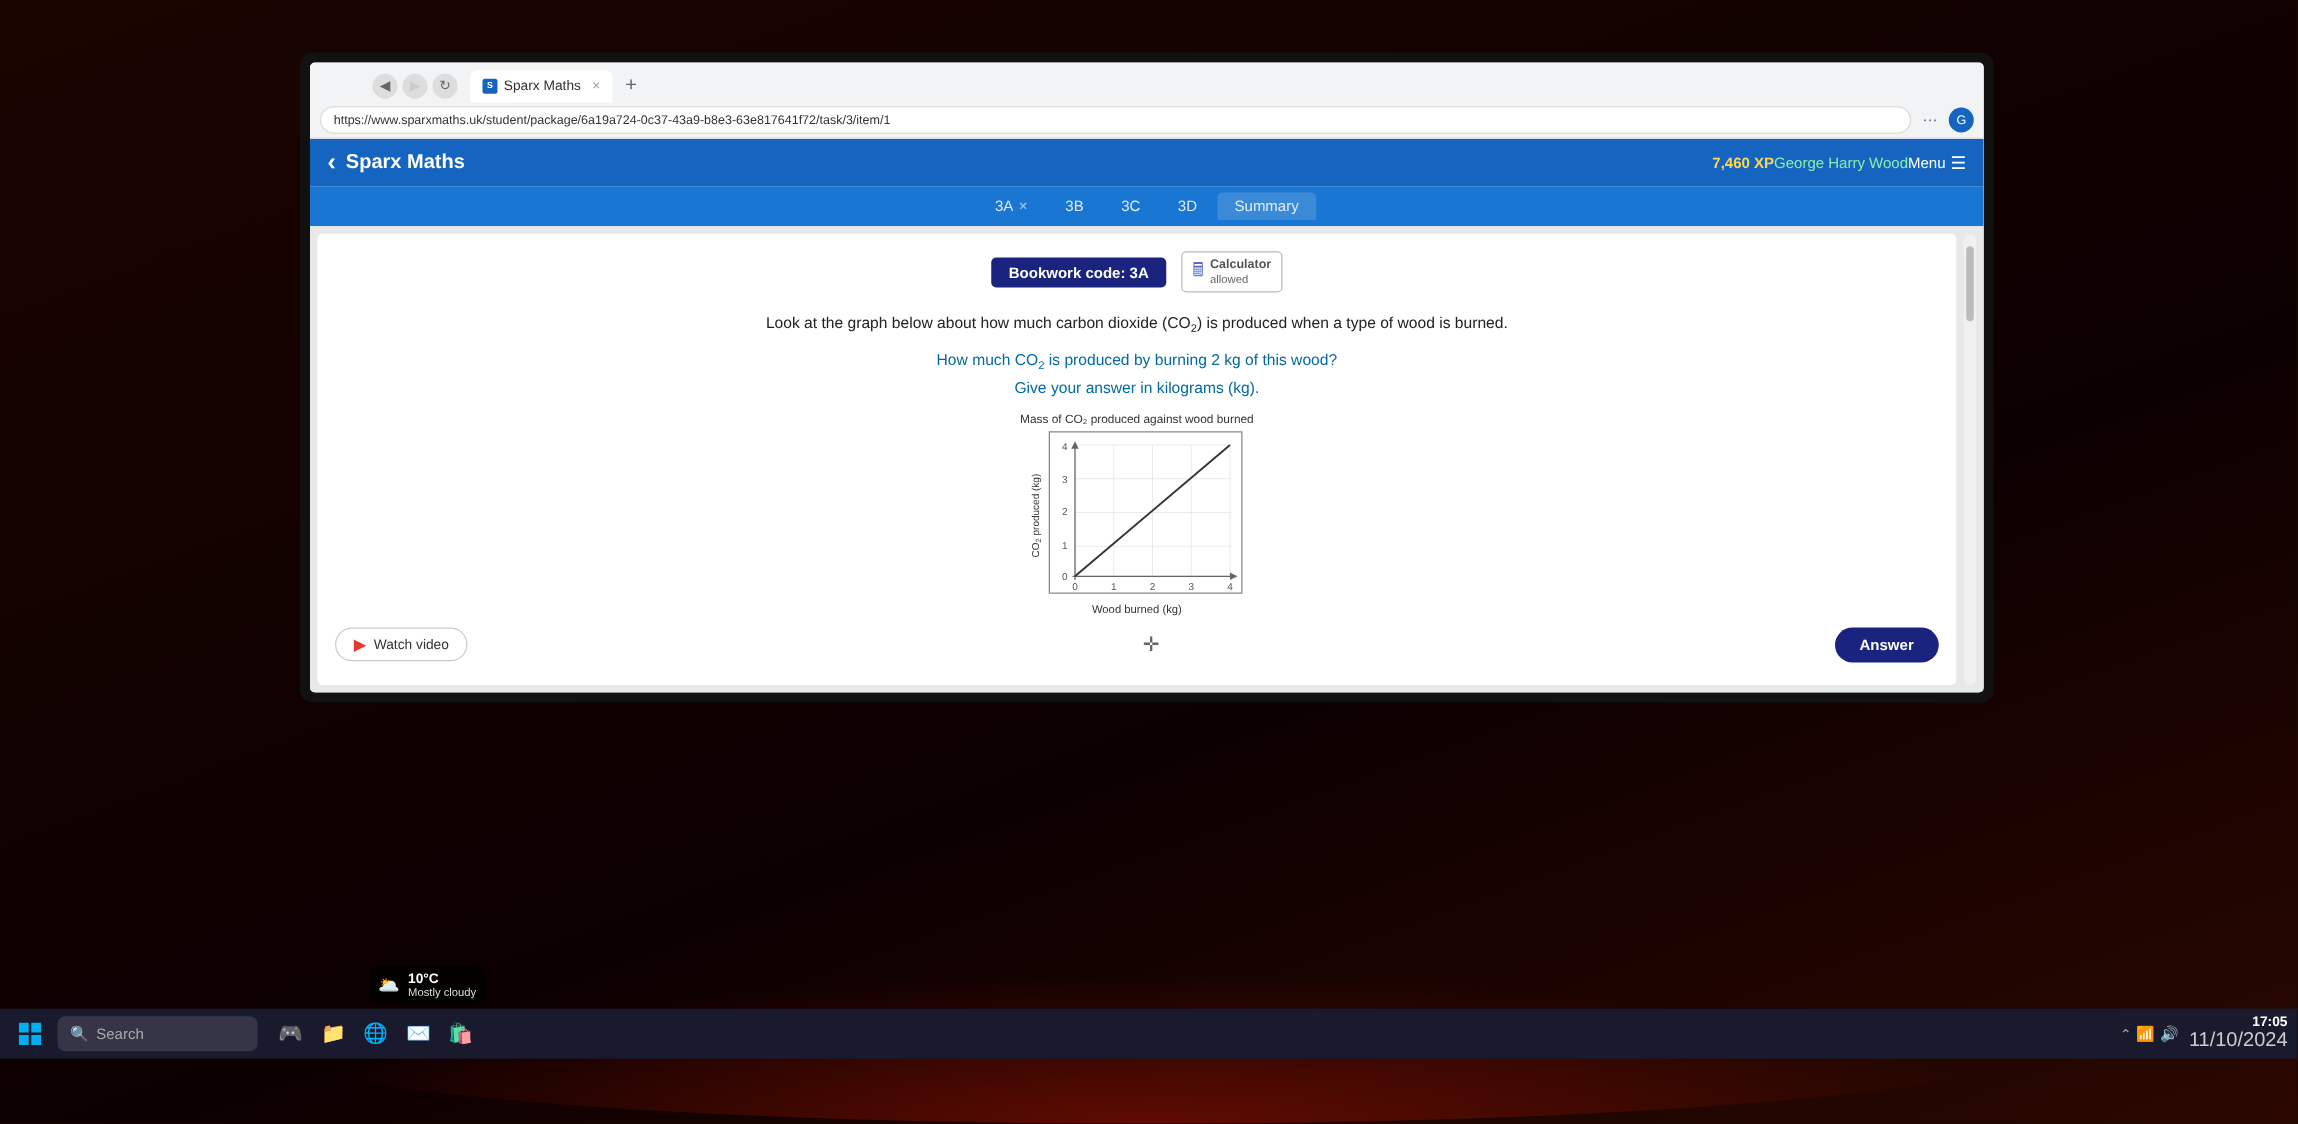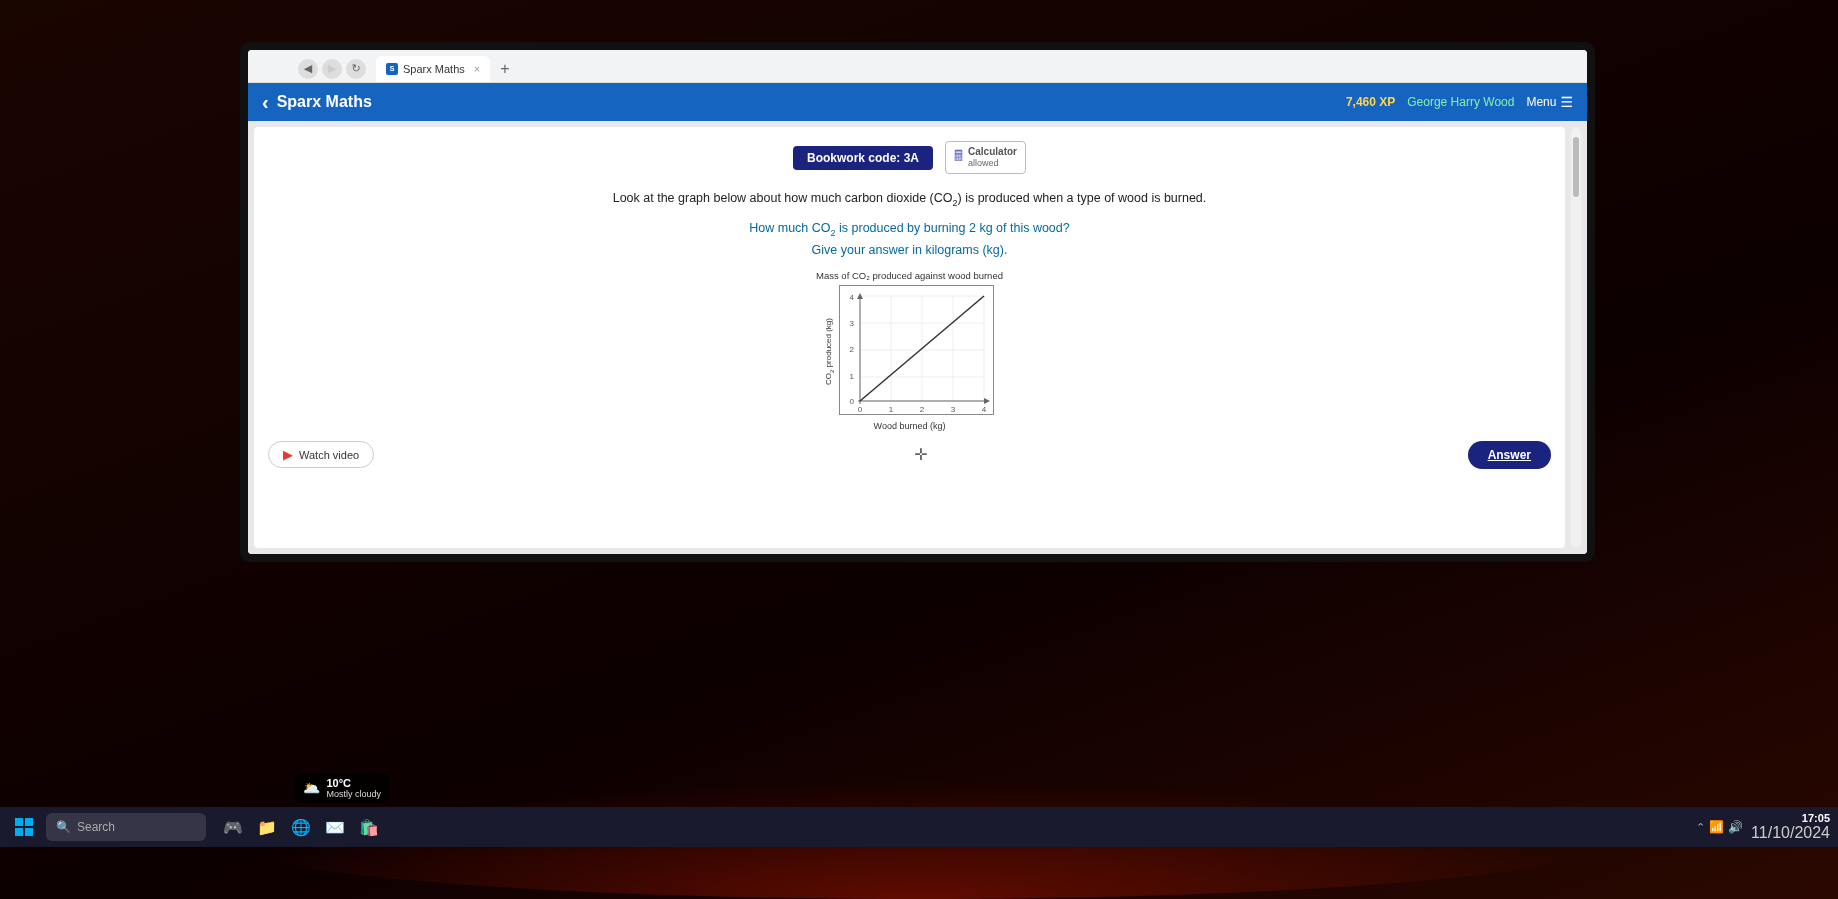--- a/index.html
+++ b/index.html
@@ -47,39 +47,64 @@
           <div style="width:20px;height:20px;background:#ddd;border-radius:50%;display:flex;align-items:center;justify-content:center;font-size:11px;color:#ccc;cursor:pointer;">▶</div>
           <div style="width:20px;height:20px;background:#ddd;border-radius:50%;display:flex;align-items:center;justify-content:center;font-size:11px;color:#666;cursor:pointer;">↻</div>
           <div style="display:flex;align-items:center;background:#fff;border-radius:6px 6px 0 0;padding:3px 10px;font-size:11px;color:#333;gap:5px;height:26px;margin-left:6px;">
             <div style="width:12px;height:12px;background:#1565c0;border-radius:2px;font-size:7px;display:flex;align-items:center;justify-content:center;color:white;font-weight:bold;">S</div>
             <span>Sparx Maths</span>
             <span style="font-size:11px;color:#999;cursor:pointer;margin-left:4px;">×</span>
           </div>
           <div style="font-size:16px;color:#666;cursor:pointer;padding:0 6px;">+</div>
         </div>
 
+        <div style="display:flex; align-items:center; padding:3px 8px; gap:5px; height:28px;">
+          <div style="flex:1;height:22px;border:1px solid #ddd;border-radius:11px;background:#fff;font-size:10px;padding:0 10px;color:#333;display:flex;align-items:center;">
+            <span>https://www.sparxmaths.uk/student/package/6a19a724-0c37-43a9-b8e3-63e817641f72/task/3/item/1</span>
+          </div>
+          <div style="font-size:12px;color:#666;cursor:pointer;padding:0 4px;">⋯</div>
+          <div style="width:20px;height:20px;background:#1565c0;border-radius:50%;display:flex;align-items:center;justify-content:center;font-size:10px;color:white;cursor:pointer;">G</div>
+        </div>
       </div>
 
       <div style="flex:1;display:flex;flex-direction:column;overflow:hidden;">
 
         <div style="background:#1565c0;display:flex;align-items:center;padding:0 14px;height:38px;justify-content:space-between;flex-shrink:0;">
           <div style="display:flex;align-items:center;gap:8px;">
             <div style="color:white;font-size:20px;cursor:pointer;font-weight:bold;">‹</div>
             <span style="color:white;font-size:16px;font-weight:bold;">Sparx Maths</span>
           </div>
-          <div style="display:flex;align-items:center;gap:12px;">
+          <div style="display:flex;align-items:center;">
             <span style="color:#ffd54f;font-weight:bold;font-size:12px;">7,460 XP</span>
             <span style="color:#86efac;font-size:12px;">George Harry Wood</span>
             <div style="color:white;font-size:12px;cursor:pointer;display:flex;align-items:center;gap:4px;">
               <span>Menu</span>
               <span style="font-size:14px;">☰</span>
             </div>
           </div>
         </div>
 
+        <div style="background:#1976d2;display:flex;align-items:center;justify-content:center;height:32px;gap:2px;flex-shrink:0;">
+          <div style="padding:4px 14px;font-size:12px;color:rgba(255,255,255,0.85);cursor:pointer;display:flex;align-items:center;gap:4px;">
+            <span>3A</span>
+            <span style="font-size:9px;opacity:0.7;">✕</span>
+          </div>
+          <div style="padding:4px 14px;font-size:12px;color:rgba(255,255,255,0.85);cursor:pointer;">
+            <span>3B</span>
+          </div>
+          <div style="padding:4px 14px;font-size:12px;color:rgba(255,255,255,0.85);cursor:pointer;">
+            <span>3C</span>
+          </div>
+          <div style="padding:4px 14px;font-size:12px;color:rgba(255,255,255,0.85);cursor:pointer;">
+            <span>3D</span>
+          </div>
+          <div style="padding:4px 14px;font-size:12px;color:rgba(255,255,255,0.85);cursor:pointer;background:rgba(255,255,255,0.15);border-radius:4px 4px 0 0;">
+            <span>Summary</span>
+          </div>
+        </div>
 
         <div style="flex:1;background:#e8e8e8;display:flex;overflow:hidden;">
           <div style="flex:1;background:white;margin:6px;border-radius:4px;padding:14px 4px 10px;overflow-y:auto;position:relative;">
 
             <div style="display:flex;align-items:center;justify-content:center;gap:12px;margin-bottom:14px;">
               <div style="background:#1a237e;color:white;font-size:12px;font-weight:bold;padding:5px 14px;border-radius:4px;">
                 <span>Bookwork code: 3A</span>
               </div>
               <div style="display:flex;align-items:center;gap:5px;border:1px solid #bbb;border-radius:4px;padding:3px 8px;font-size:10px;color:#555;">
                 <span style="font-size:15px;color:#5c6bc0;">🖩</span>
@@ -148,21 +173,21 @@
                 <span>Wood burned (kg)</span>
               </div>
             </div>
 
             <div style="display:flex;align-items:center;justify-content:space-between;margin-top:10px;padding:0 10px;">
               <button style="display:flex;align-items:center;gap:6px;background:white;border:1px solid #ccc;border-radius:20px;padding:5px 14px;font-size:11px;color:#333;cursor:pointer;">
                 <span style="color:#e53935;font-size:13px;">▶</span>
                 <span>Watch video</span>
               </button>
               <div style="font-size:16px;color:#666;cursor:pointer;">✛</div>
-              <button style="background:#1a237e;color:white;border:none;border-radius:20px;padding:7px 20px;font-size:12px;font-weight:bold;cursor:pointer;text-decoration:underline;">
+              <button style="background:#1a237e;color:white;border:none;border-radius:20px;padding:7px 20px;font-size:12px;font-weight:bold;cursor:pointer;">
                 <span>Answer</span>
               </button>
             </div>
 
           </div>
 
           <div style="width:10px;background:#f0f0f0;margin:6px 6px 6px 0;border-radius:5px;flex-shrink:0;display:flex;flex-direction:column;align-items:center;padding:2px 0;">
             <div style="width:6px;height:60px;background:#bbb;border-radius:3px;margin-top:8px;cursor:pointer;"></div>
           </div>
         </div>

